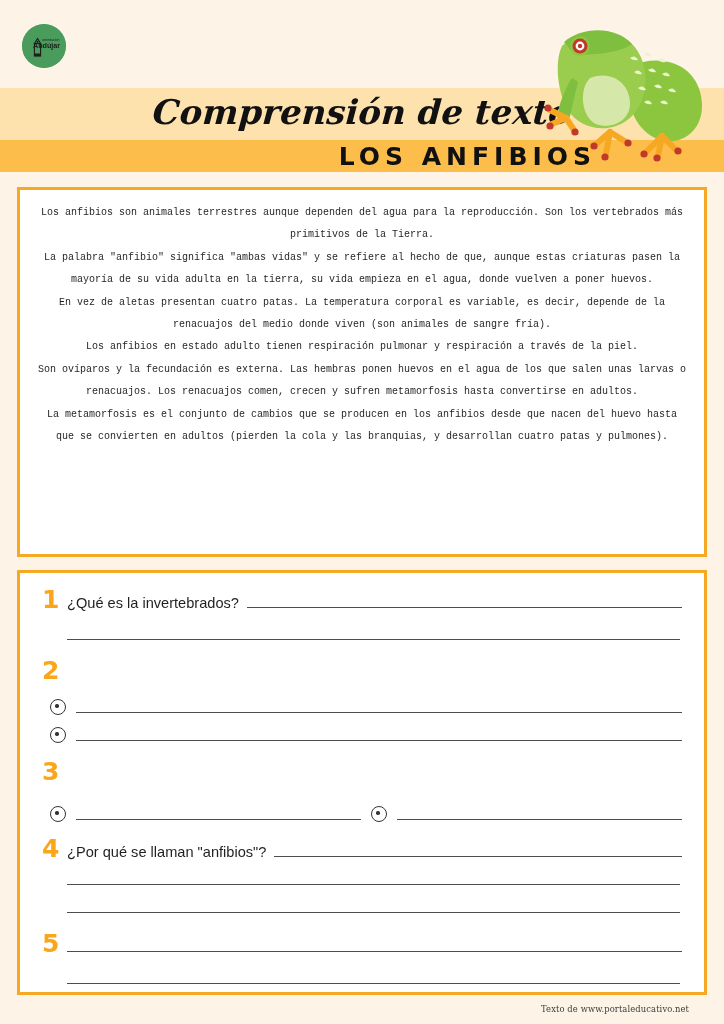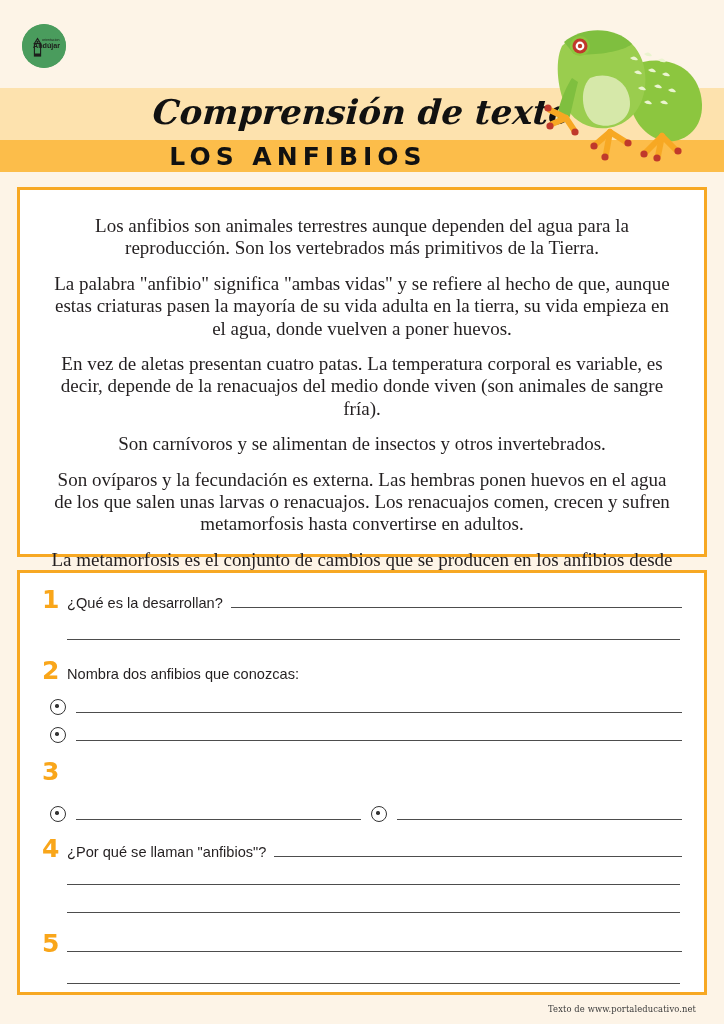--- a/index.html
+++ b/index.html
@@ -57,21 +57,21 @@
     font-size: 34px;
     color: #111111;
     letter-spacing: 0px;
     transform: skewX(-4deg);
   }
   .title-main {
     position: absolute;
     left: 0;
     top: 142px;
     width: 596px;
-    text-align: center;
+    text-align: right;
     font-family: "DejaVu Sans", sans-serif;
     font-weight: 700;
     font-size: 25px;
     letter-spacing: 5px;
     color: #111111;
   }
 
   
   .frog {
     position: absolute;
@@ -87,26 +87,26 @@
     left: 17px;
     top: 187px;
     width: 690px;
     height: 370px;
     box-sizing: border-box;
     border: 3px solid #f7a823;
     background: #ffffff;
     padding: 12px 16px 10px 16px;
   }
   .text-box p {
-    margin: 13px;
+    margin: 0;
     text-align: center;
-    font-size: 19px;
+    font-size: 10px;
     line-height: 22.4px;
     color: #231f20;
-    font-family: Liberation Serif, serif;
+    font-family: Liberation Mono, monospace;
   }
 
   
   .q-box {
     position: absolute;
     left: 17px;
     top: 570px;
     width: 690px;
     height: 425px;
     box-sizing: border-box;
@@ -180,21 +180,21 @@
   .sp-12 { height: 12px; }
   .sp-14 { height: 14px; }
   .sp-16 { height: 16px; }
   .sp-18 { height: 18px; }
   .sp-22 { height: 22px; }
   .sp-26 { height: 26px; }
 
   
   .footer {
     position: absolute;
-    right: 28px;
+    right: 35px;
     top: 1004px;
     font-family: "DejaVu Serif", serif;
     font-size: 8.4px;
     color: #3b3b3b;
     letter-spacing: 0.1px;
   }
 </style>
 </head>
 <body>
 
@@ -275,39 +275,38 @@
   </g>
   <circle cx="60" cy="134" r="3.6" fill="#c0392b"></circle>
   <circle cx="71" cy="145" r="3.6" fill="#c0392b"></circle>
   <circle cx="94" cy="131" r="3.6" fill="#c0392b"></circle>
 </svg>
 
 <div class="text-box">
   <p>Los anfibios son animales terrestres aunque dependen del agua para la reproducción. Son los vertebrados más primitivos de la Tierra.</p>
   <p>La palabra "anfibio" significa "ambas vidas"  y se refiere al hecho de que, aunque estas criaturas pasen la mayoría de su vida adulta en la tierra, su vida empieza en el agua, donde vuelven a poner huevos.</p>
   <p>En vez de aletas presentan cuatro patas. La temperatura corporal es variable, es decir, depende de la renacuajos del medio donde viven (son animales de sangre fría).</p>
-  <p>Son carnívoros y se alimentan de insectos y otros invertebrados.</p>
+  <p>Los anfibios en estado adulto tienen respiración pulmonar y respiración a través de la piel.</p>
   <p>Son ovíparos y la fecundación es externa. Las hembras ponen huevos en el agua de los que salen unas  larvas o  renacuajos. Los renacuajos comen, crecen y  sufren  metamorfosis hasta convertirse en adultos.</p>
   <p>La metamorfosis es el conjunto de cambios que se producen en los anfibios desde que nacen del huevo hasta que se convierten en adultos (pierden la cola y las branquias, y desarrollan cuatro patas y pulmones).</p>
 </div>
 
 <div class="q-box">
 
   <div class="q-row">
     <span class="q-num">1</span>
-    <span class="q-text">¿Qué es la desarrollan?</span>
+    <span class="q-text">¿Qué es la invertebrados?</span>
     <span class="rule"></span>
   </div>
   <div class="sp-26"></div>
   <div class="rule-full"></div>
   <div class="sp-18"></div>
 
   <div class="q-row">
     <span class="q-num">2</span>
-    <span class="q-text">Nombra dos anfibios que conozcas:</span>
   </div>
   <div class="sp-16"></div>
   <div class="bullet-row">
     <span class="bullet"></span>
     <span class="bullet-rule"></span>
   </div>
   <div class="sp-12"></div>
   <div class="bullet-row">
     <span class="bullet"></span>
     <span class="bullet-rule"></span>

